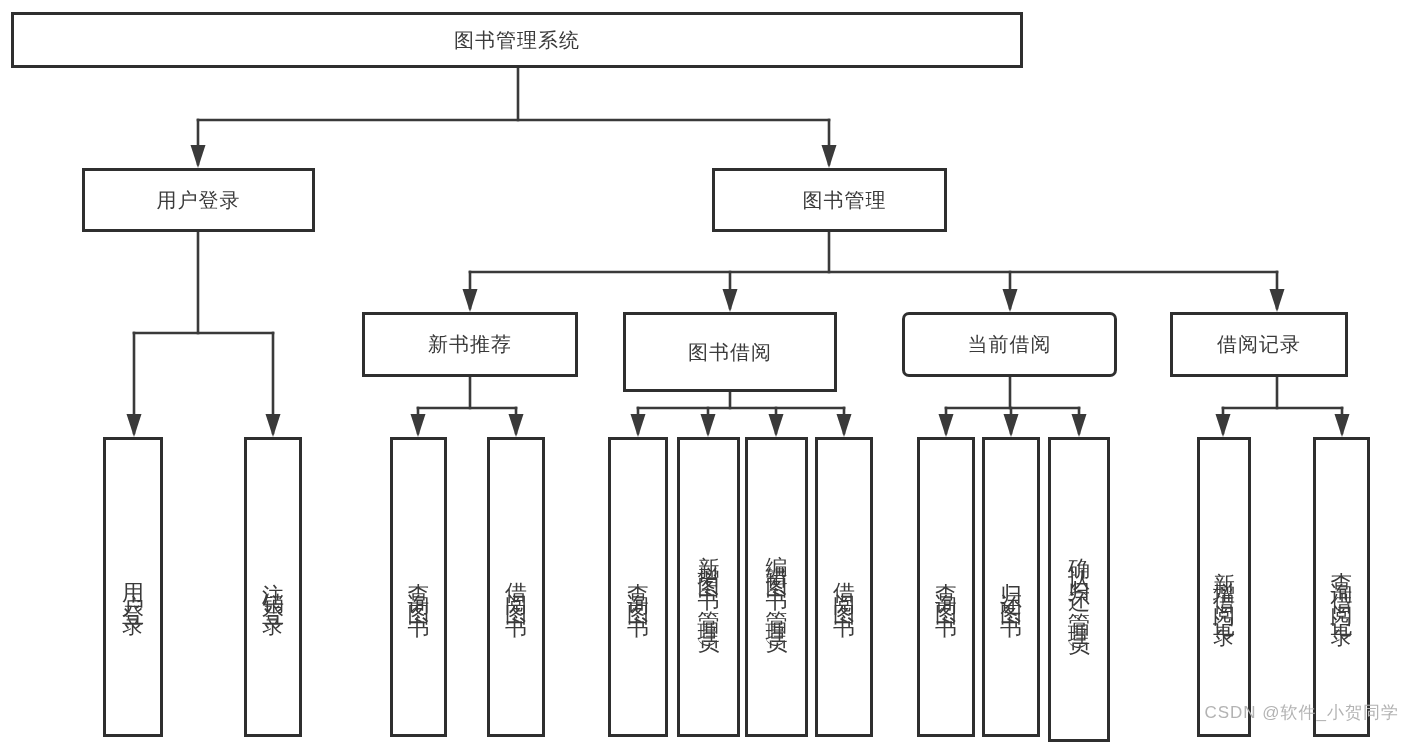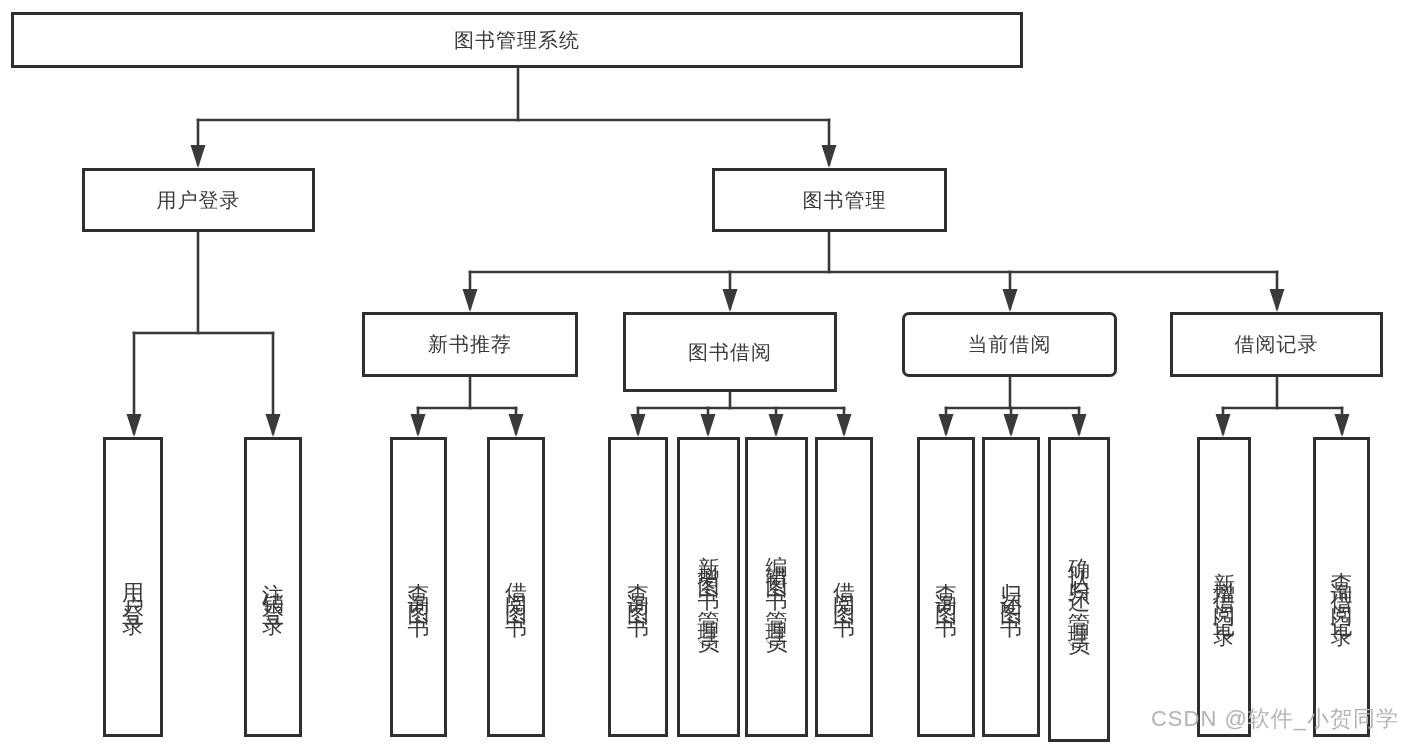--- a/index.html
+++ b/index.html
@@ -34,22 +34,22 @@
   .vlabel{
     writing-mode:vertical-rl;
     text-orientation:mixed;
     font-size:22px;line-height:1;
     letter-spacing:11px;
     color:var(--text,#3a3a3a);
     white-space:nowrap;
   }
   .watermark{
     position:absolute;
-    right:6px;bottom:13px;
-    font-size:22px;
+    right:6px;bottom:23px;
+    font-size:17px;
     color:var(--watermark,#b3b3b3);
     z-index:3;
     letter-spacing:1px;
   }
 </style>
 </head>
 <body>
 
 <div class="stage">
 
@@ -132,21 +132,21 @@
 
   <div class="hbox" style="left:362px;top:312px;width:216px;height:65px;">
     <span>新书推荐</span>
   </div>
   <div class="hbox" style="left:623px;top:312px;width:214px;height:80px;">
     <span>图书借阅</span>
   </div>
   <div class="hbox" style="left:902px;top:312px;width:215px;height:65px;border-radius:7px;">
     <span>当前借阅</span>
   </div>
-  <div class="hbox" style="left:1170px;top:312px;width:213px;height:65px;">
+  <div class="hbox" style="left:1170px;top:312px;width:178px;height:65px;">
     <span>借阅记录</span>
   </div>
 
   <div class="vbox" style="left:103px;top:437px;width:60px;height:300px;">
     <span class="vlabel">用户登录</span>
   </div>
   <div class="vbox" style="left:244px;top:437px;width:58px;height:300px;">
     <span class="vlabel">注销登录</span>
   </div>
 

